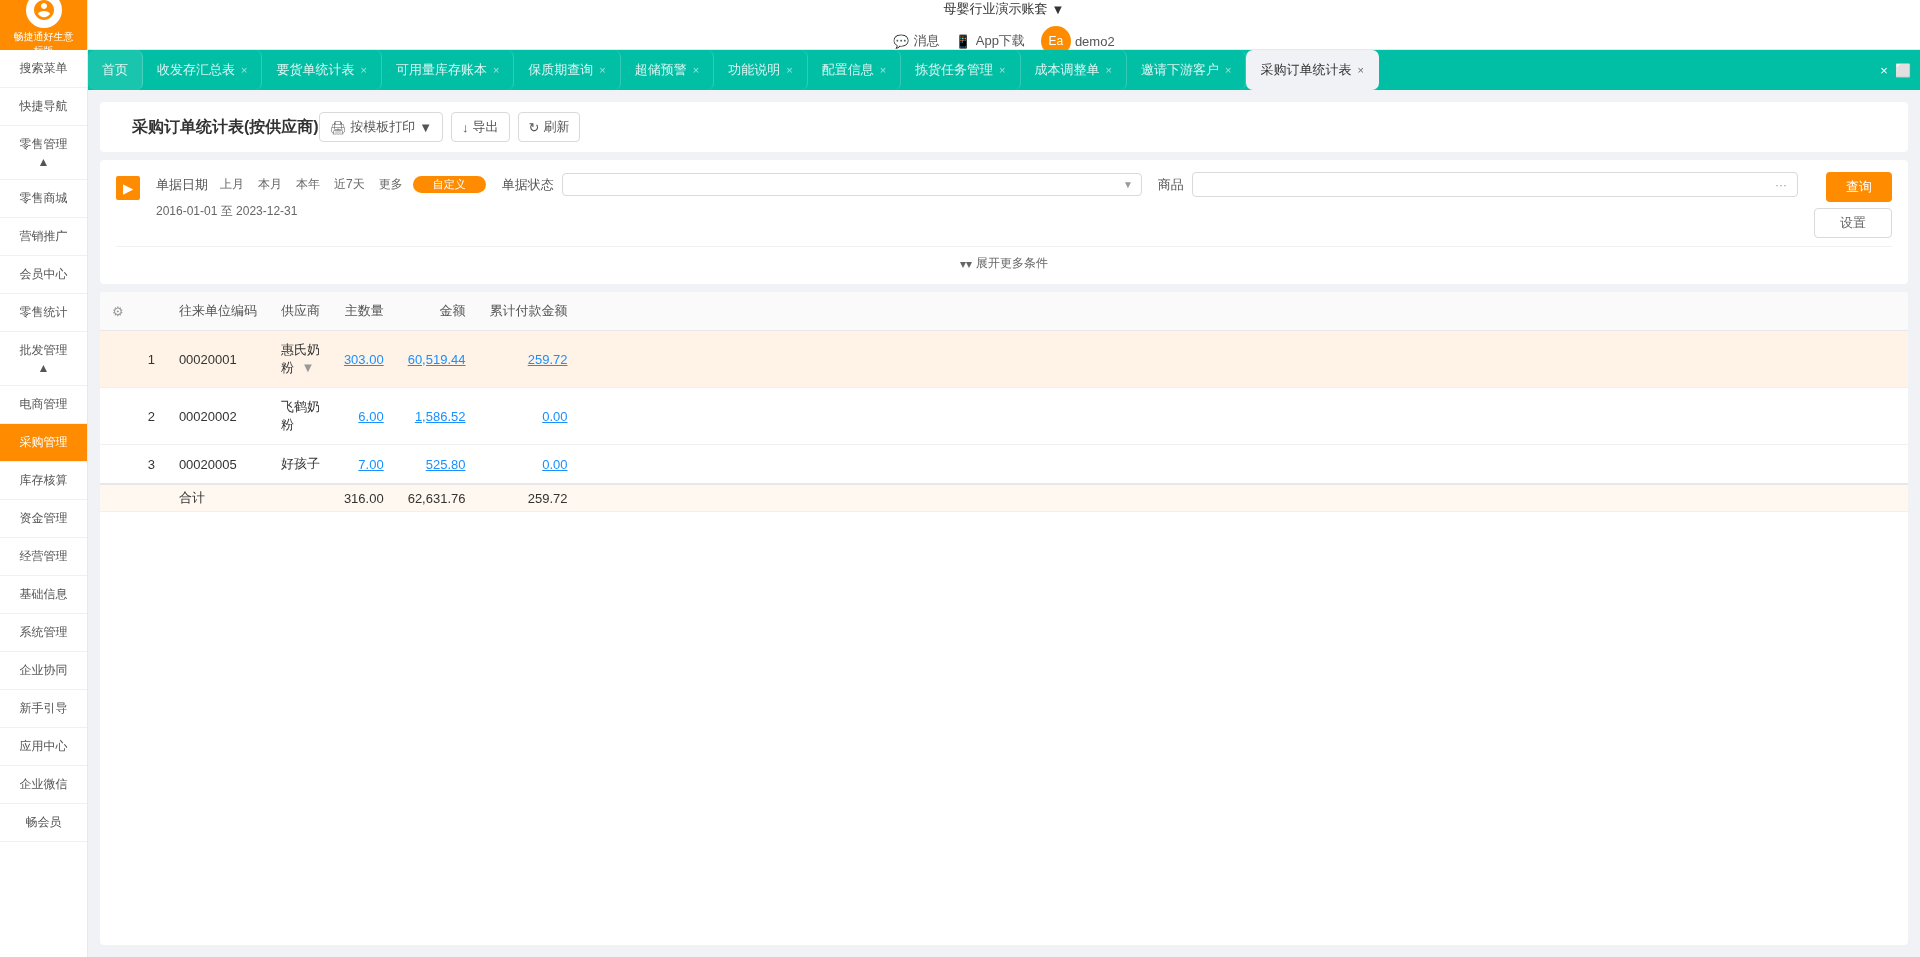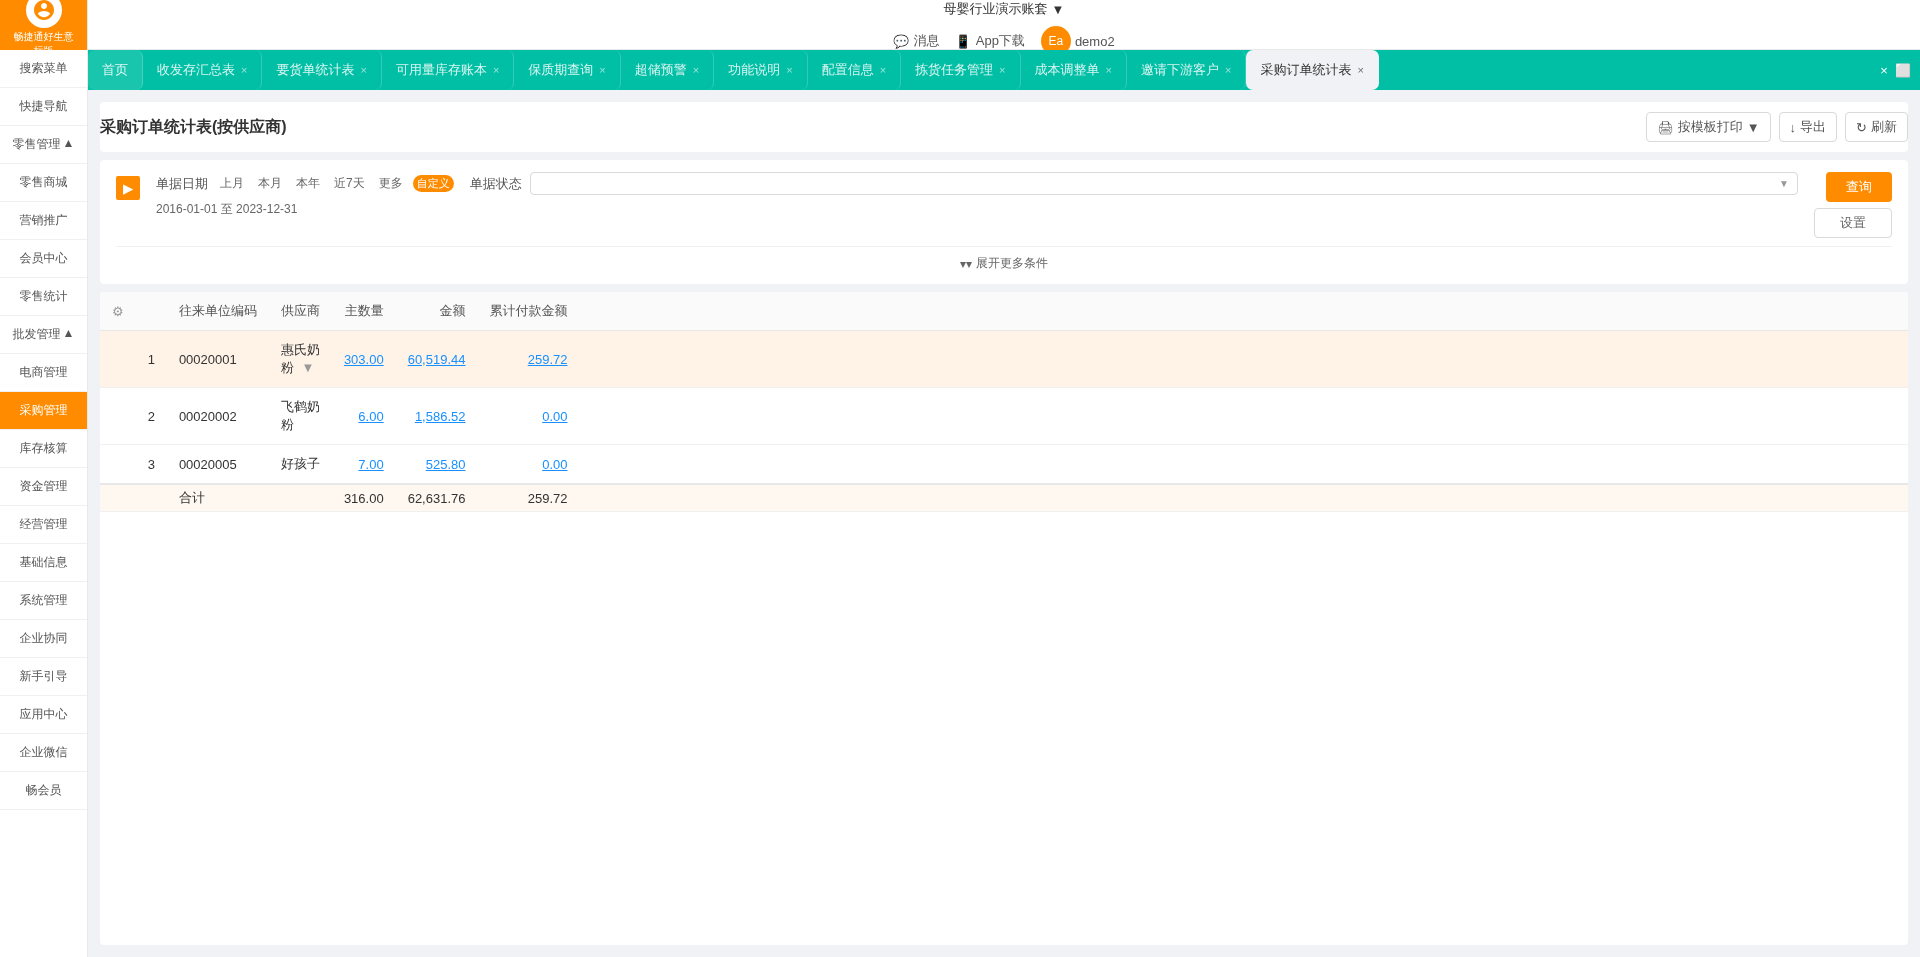--- a/index.html
+++ b/index.html
@@ -45,21 +45,21 @@
     .sidebar-item {
       padding: 10px 4px;
       text-align: center;
       cursor: pointer;
       color: #555;
       font-size: 12px;
       border-bottom: 1px solid #f0f0f0;
       transition: background 0.2s;
     }
     .sidebar-item.active { background: #ff8c00; color: white; }
-    .sidebar-item-with-arrow { display: flex; justify-content: center; gap: 2px; }
+    .sidebar-item-with-arrow { display: flex; align-items: center; justify-content: center; gap: 2px; flex-direction: column; }
 
     
     .main-area {
       flex: 1;
       display: flex;
       flex-direction: column;
       height: 100%;
       overflow: hidden;
     }
 
@@ -185,21 +185,21 @@
     .date-shortcut {
       color: #666;
       cursor: pointer;
       font-size: 12px;
       padding: 1px 4px;
     }
     .date-tag {
       background: #ff8c00;
       color: white;
       border-radius: 10px;
-      padding: 1px 4px;
+      padding: 1px 20px;
       font-size: 11px;
       cursor: pointer;
     }
     .expand-more {
       text-align: center;
       margin-top: 8px;
       padding-top: 8px;
       border-top: 1px solid #f0f0f0;
     }
     .expand-btn {
@@ -504,21 +504,21 @@
       <span class="close-btn">×</span>
     </div>
     <div class="nav-tabs-end">
       <span style="cursor:pointer;">×</span>
       <span style="cursor:pointer;">⬜</span>
     </div>
   </div>
 
   <div class="page-content">
 
-    <div style="display:flex; align-items:center; justify-content:space-between; background:#fff; padding:10px 0; border-radius:4px;">
+    <div style="display:flex; align-items:center; justify-content:flex-start; background:#fff; padding:10px 32px; border-radius:4px;">
       <div class="page-title">采购订单统计表(按供应商)</div>
       <div class="title-actions">
         <button class="btn-print">
           <span>🖨</span>
           <span>按模板打印</span>
           <span>▼</span>
         </button>
         <button class="btn-print">
           <span>↓</span>
           <span>导出</span>
@@ -549,20 +549,27 @@
             </div>
 
             <div style="display:flex; align-items:center; gap:8px; flex:1;">
               <span class="filter-label">单据状态</span>
               <div class="select-box" style="min-width:180px; flex:1;">
                 <span></span>
                 <span class="arrow">▼</span>
               </div>
             </div>
 
+            <div style="display:flex; align-items:center; gap:8px; flex:1;">
+              <span class="filter-label">商品</span>
+              <div class="input-with-more">
+                <input type="text" style="">
+                <span class="more-btn">···</span>
+              </div>
+            </div>
           </div>
           <div style="margin-top:6px; color:#666; font-size:12px;">2016-01-01 至 2023-12-31</div>
         </div>
 
         <div class="filter-actions">
           <button class="btn-primary">查询</button>
           <button class="btn-secondary">设置</button>
         </div>
       </div>
 

